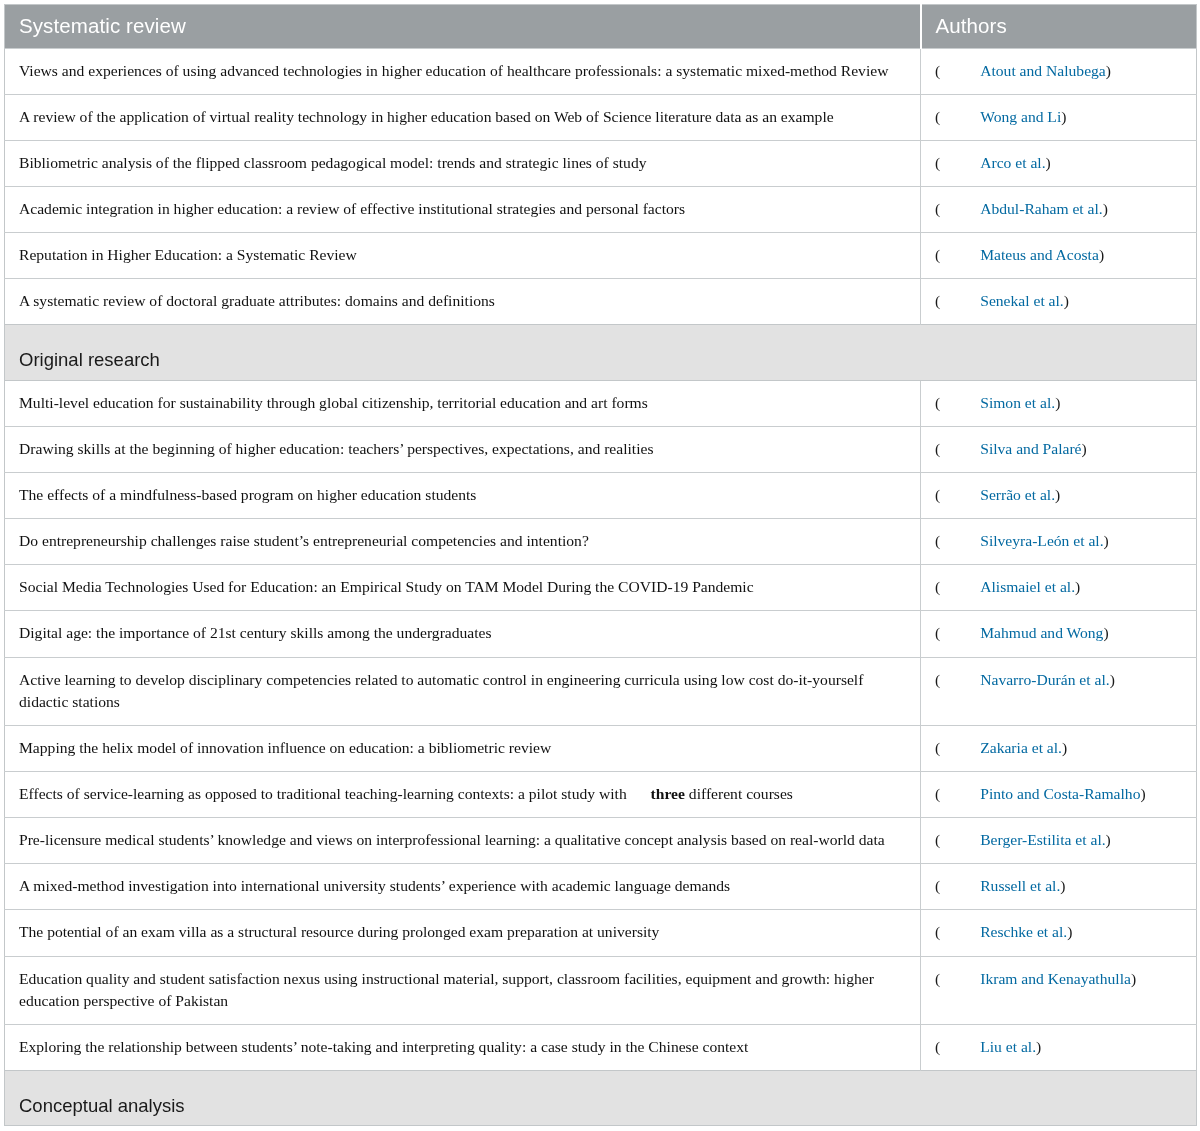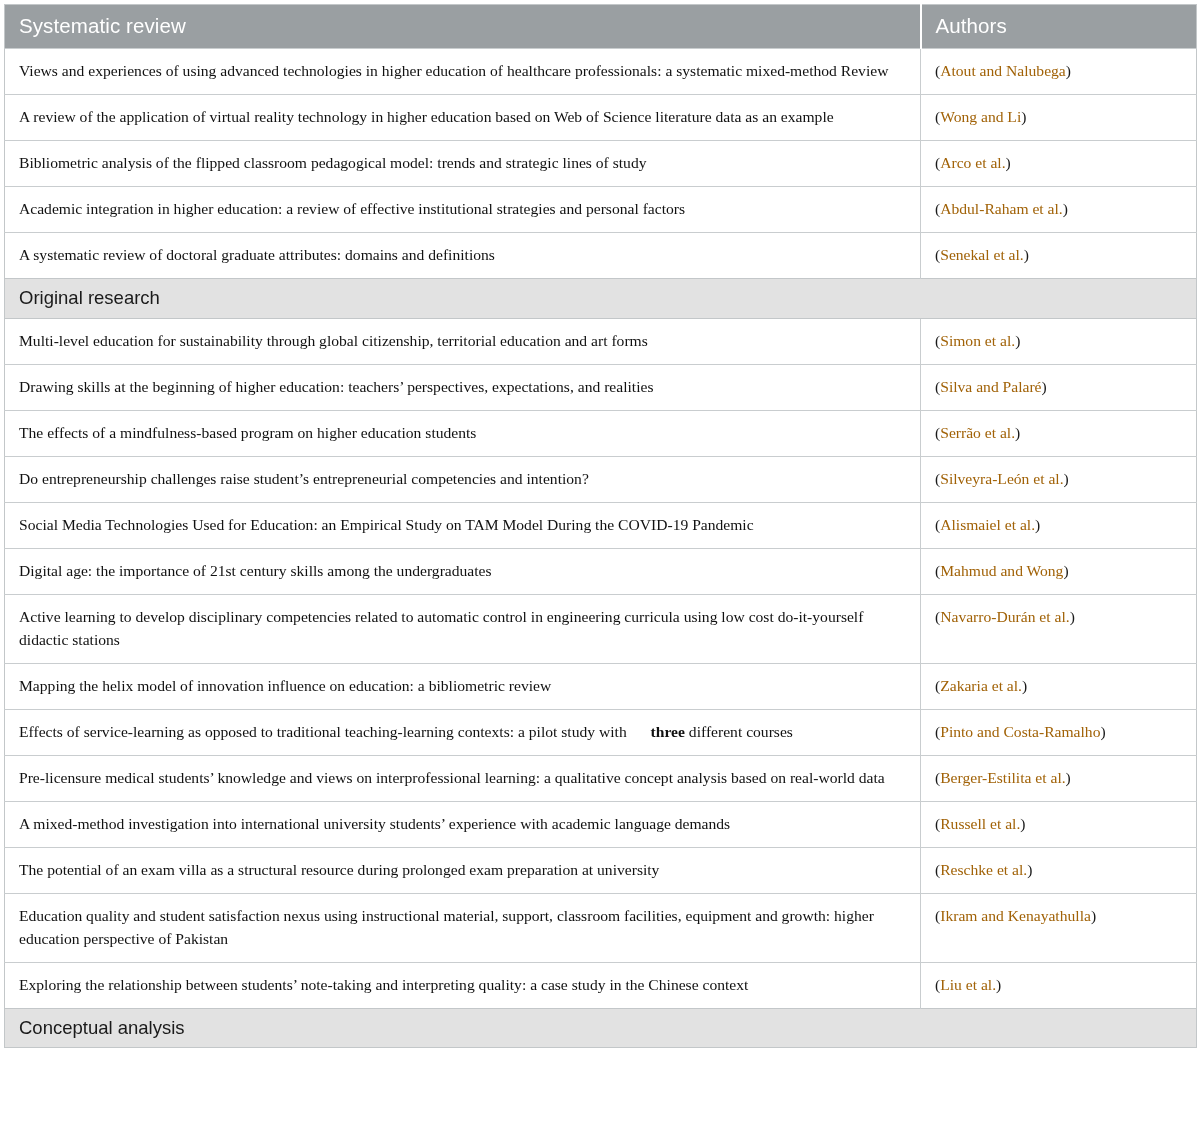--- a/index.html
+++ b/index.html
@@ -49,21 +49,21 @@
   tr.header-row th.th-title { border-right: 2px solid #ffffff; }
 
   
   tr.section-row td {
     background: #e2e2e2;
     color: #1a1a1a;
     font-family: "Liberation Sans", "DejaVu Sans", sans-serif;
     font-weight: 400;
     font-size: 18.5px;
     text-align: left;
-    padding: 8px 14px 9px 14px;
+    padding: 24px 14px 9px 14px;
     border-top: 1px solid #c3c7c9;
     border-bottom: 1px solid #c3c7c9;
     line-height: 1.15;
   }
 
   
   tr.data-row td {
     border-top: 1px solid #c9cdcf;
     vertical-align: top;
     padding: 11px 14px 12px 14px;
@@ -76,22 +76,23 @@
     text-align: left;
   }
   tr.data-row td.cell-authors {
     color: #1a1a1a;
     white-space: nowrap;
   }
   tr.data-row:first-child td { border-top: none; }
 
   .paren { color: #1a1a1a; }
   .author-link {
-    color: #a16207;
+    color: #0369a1;
     text-decoration: none;
+    margin-left: 40px;
   }
   .bold-word { font-weight: 700; margin-left: 20px; }
 </style>
 </head>
 <body>
 
 <div id="table-wrap">
   <table class="article-table">
     <colgroup>
       <col class="col-title">
@@ -110,20 +111,24 @@
           <td class="cell-title"><span>A review of the application of virtual reality technology in higher education based on Web of Science literature data as an example</span></td>
           <td class="cell-authors"><span class="paren">(</span><a class="author-link" href="#">Wong and Li</a><span class="paren">)</span></td>
         </tr>
         <tr class="data-row">
           <td class="cell-title"><span>Bibliometric analysis of the flipped classroom pedagogical model: trends and strategic lines of study</span></td>
           <td class="cell-authors"><span class="paren">(</span><a class="author-link" href="#">Arco et al.</a><span class="paren">)</span></td>
         </tr>
         <tr class="data-row">
           <td class="cell-title"><span>Academic integration in higher education: a review of effective institutional strategies and personal factors</span></td>
           <td class="cell-authors"><span class="paren">(</span><a class="author-link" href="#">Abdul-Raham et al.</a><span class="paren">)</span></td>
+        </tr>
+        <tr class="data-row">
+          <td class="cell-title"><span>Reputation in Higher Education: a Systematic Review</span></td>
+          <td class="cell-authors"><span class="paren">(</span><a class="author-link" href="#">Mateus and Acosta</a><span class="paren">)</span></td>
         </tr>
         <tr class="data-row">
           <td class="cell-title"><span>A systematic review of doctoral graduate attributes: domains and definitions</span></td>
           <td class="cell-authors"><span class="paren">(</span><a class="author-link" href="#">Senekal et al.</a><span class="paren">)</span></td>
         </tr>
         <tr class="section-row">
           <td colspan="2">Original research</td>
         </tr>
         <tr class="data-row">
           <td class="cell-title"><span>Multi-level education for sustainability through global citizenship, territorial education and art forms</span></td>

